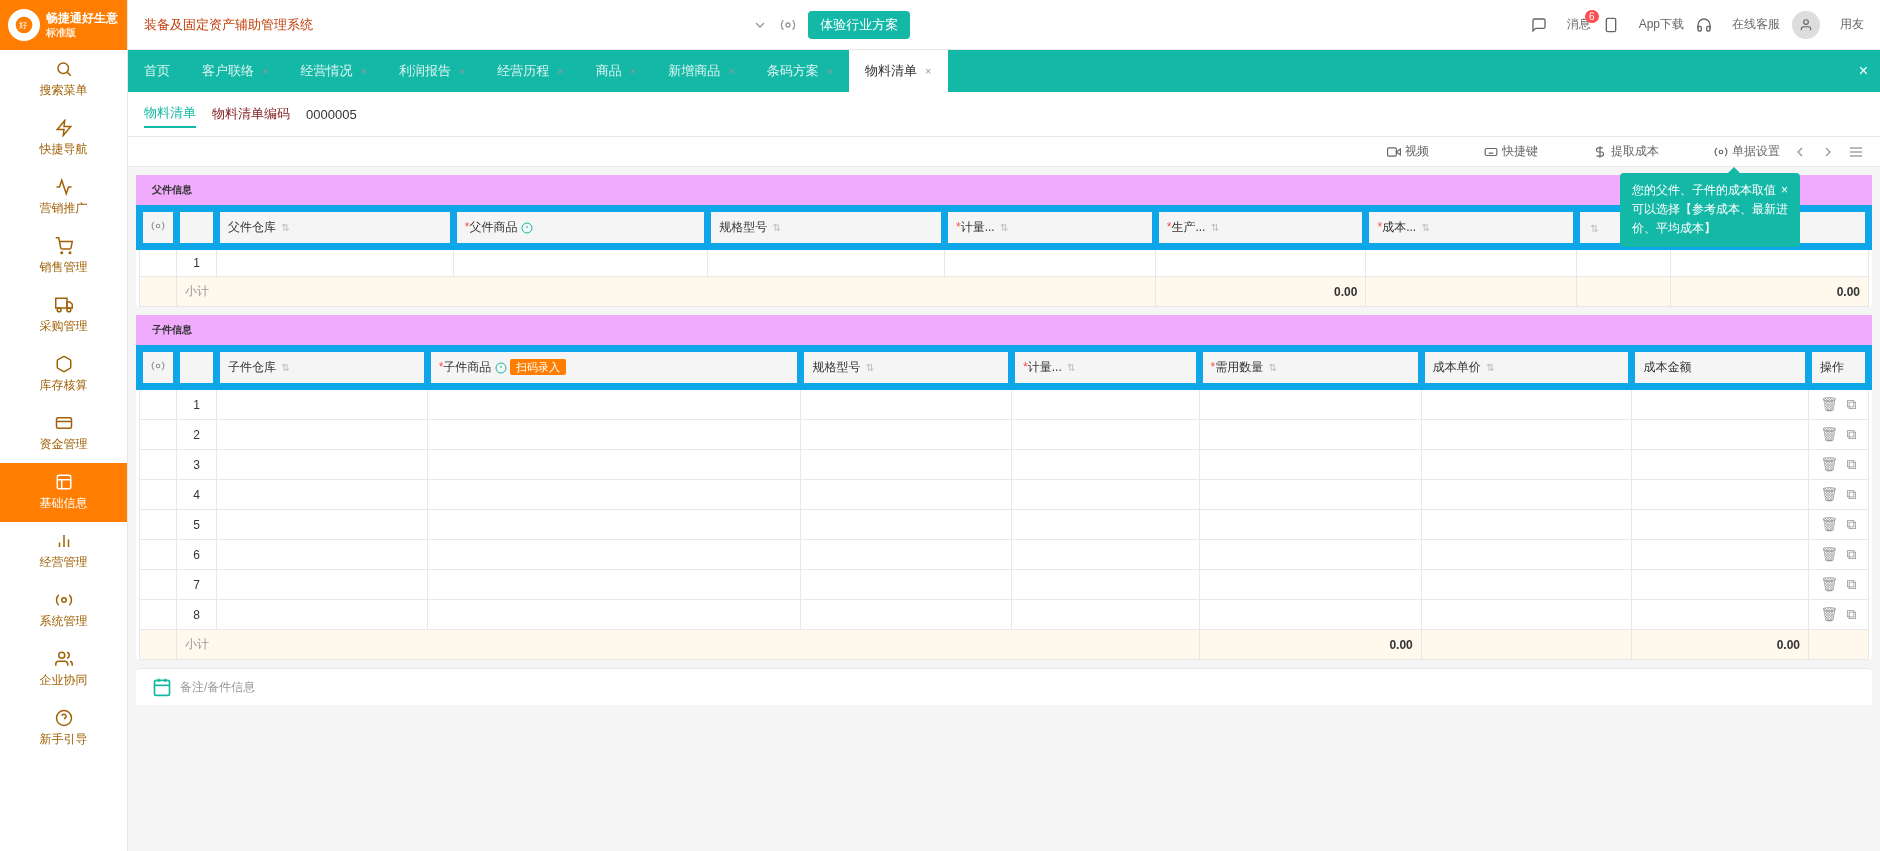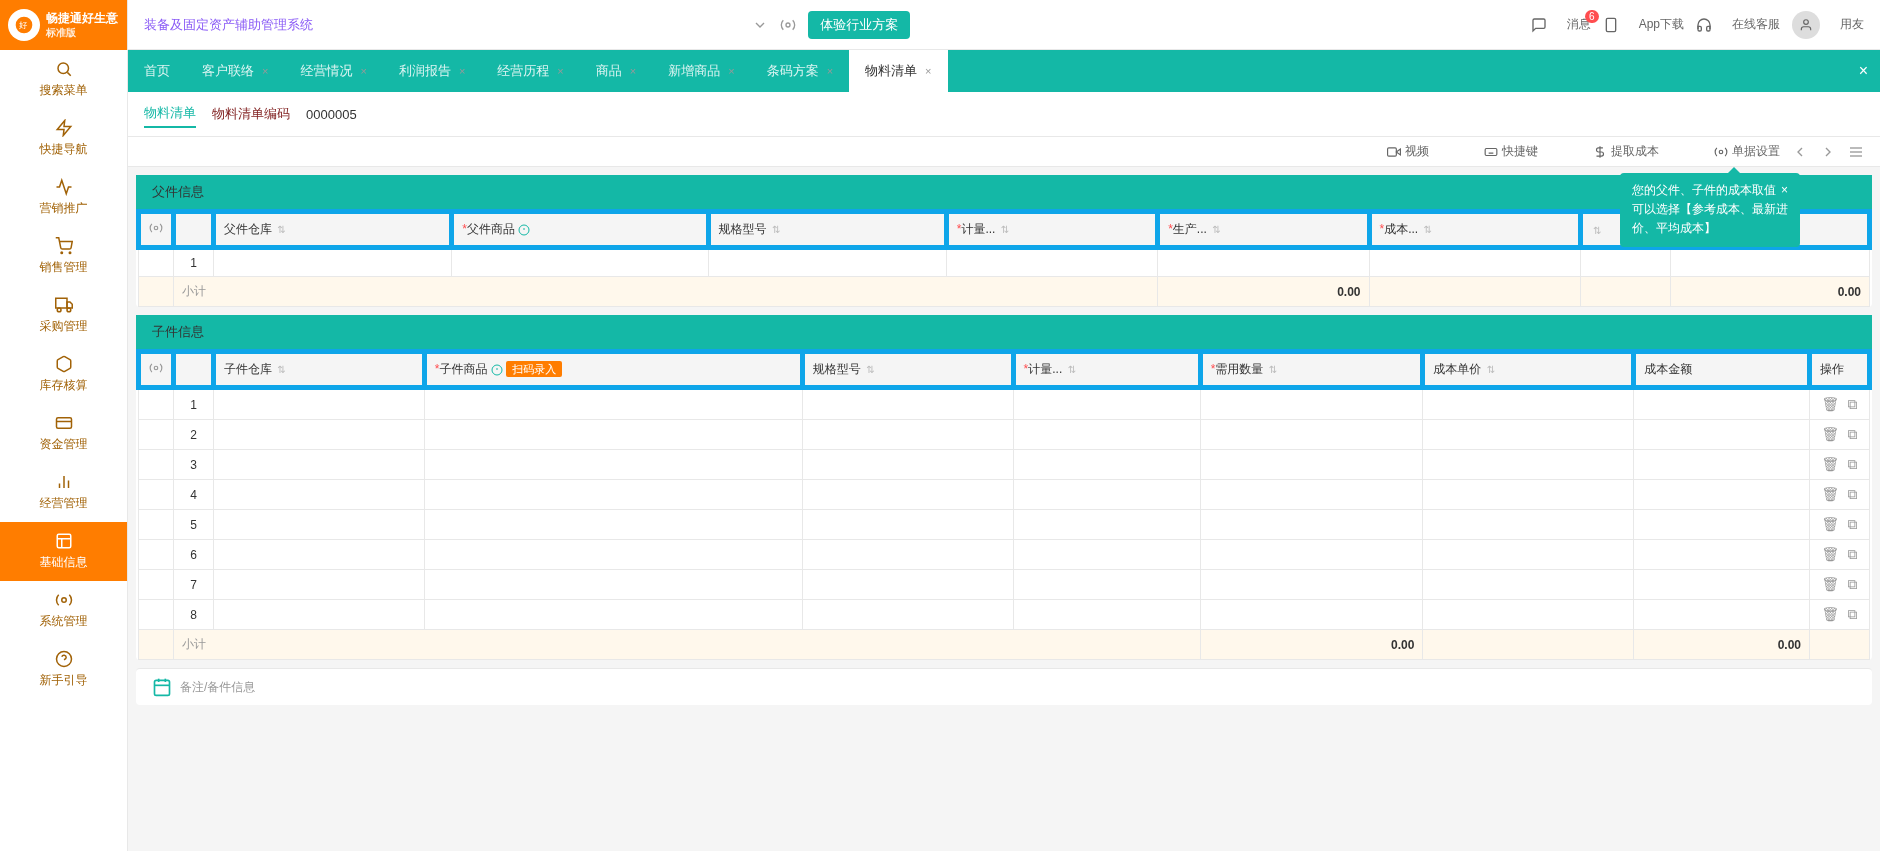--- a/index.html
+++ b/index.html
@@ -13,21 +13,21 @@
     .sidebar-logo-text { font-size: 12px; font-weight: bold; line-height: 1.3; }
     .sidebar-item { display: flex; flex-direction: column; align-items: center; padding: 10px 4px; cursor: pointer; color: #a16207; font-size: 12px; gap: 4px; }
     .sidebar-item.active { background: #ff7d00; color: #fff; }
     .sidebar-item svg { width: 18px; height: 18px; }
 
     
     .main { flex: 1; display: flex; flex-direction: column; overflow: hidden; }
 
     
     .topbar { background: #fff; height: 50px; display: flex; align-items: center; padding: 0 16px; border-bottom: 1px solid #e8e8e8; gap: 12px; }
-    .topbar-title { font-size: 13px; color: #8b5cf6; flex: 1; }
+    .topbar-title { font-size: 13px; color: #c2410c; flex: 1; }
     .topbar-btn { background: #14b8a6; color: #fff; padding: 5px 12px; border-radius: 4px; font-size: 13px; cursor: pointer; border: none; }
     .topbar-action-item { display: flex; align-items: center; gap: 20px; color: #666; font-size: 12px; cursor: pointer; position: relative; }
     .badge { background: #ff4d4f; color: #fff; border-radius: 10px; font-size: 10px; padding: 1px 4px; position: absolute; top: -6px; right: -8px; }
     .user-icon { width: 28px; height: 28px; background: #ddd; border-radius: 50%; display: flex; align-items: center; justify-content: center; }
 
     
     .nav-tabs { background: #14b8a6; display: flex; align-items: center; height: 42px; padding: 0 0; overflow-x: auto; }
     .nav-tab { padding: 0 16px; height: 43px; display: flex; align-items: center; color: rgba(255,255,255,0.85); font-size: 13px; cursor: pointer; white-space: nowrap; gap: 6px; }
     .nav-tab.active { background: #fff; color: #333; }
     .nav-tab .close-x { font-size: 11px; color: #999; margin-left: 2px; }
@@ -46,25 +46,25 @@
     .toolbar-btn { display: flex; align-items: center; gap: 4px; color: #666; font-size: 12px; cursor: pointer; padding-left: 43px; }
     .toolbar-btn svg { width: 14px; height: 14px; }
 
     
     .tooltip-box { position: absolute; right: 80px; top: 36px; background: #14b8a6; color: #fff; font-size: 12px; padding: 8px 12px; border-radius: 4px; z-index: 100; width: 180px; line-height: 1.6; }
     .tooltip-box::before { content: ''; position: absolute; top: -6px; right: 60px; border-left: 6px solid transparent; border-right: 6px solid transparent; border-bottom: 6px solid #14b8a6; }
     .tooltip-close { float: right; cursor: pointer; }
 
     
     .section { background: #fff; margin: 8px; border-radius: 4px; }
-    .section-title { padding: 8px 16px; font-size: 13px; font-weight: normal; color: #333; background: #14b8a6; }
+    .section-title { padding: 8px 16px; font-size: 10px; font-weight: bold; color: #333; background: #f0abfc; }
 
     
     .data-table { width: 100%; border-collapse: collapse; font-size: 12px; }
-    .data-table th { background: #f5f5f5; border: 5px solid #0ea5e9; padding: 7px 8px; text-align: left; color: #333; font-weight: normal; white-space: nowrap; }
+    .data-table th { background: #f5f5f5; border: 7px solid #0ea5e9; padding: 7px 8px; text-align: left; color: #333; font-weight: normal; white-space: nowrap; }
     .data-table td { border: 1px solid #e8e8e8; padding: 6px 8px; color: #333; }
     .data-table .subtotal td { background: #fff8ec; font-weight: normal; }
     .data-table .required { color: #ff4d4f; }
     .col-settings { width: 32px; text-align: center; }
     .col-num { width: 40px; text-align: center; color: #999; }
     .col-action { width: 60px; text-align: center; }
     .scan-btn { background: #ff7d00; color: #fff; font-size: 11px; padding: 2px 6px; border-radius: 2px; }
     .action-icons { display: flex; gap: 8px; justify-content: center; }
     .action-icon { color: #999; cursor: pointer; font-size: 14px; }
     .align-right { text-align: right; }
@@ -130,42 +130,51 @@
       </svg>
     <span>库存核算</span>
   </div>
   <div class="sidebar-item">
     <svg viewBox="0 0 24 24" fill="none" stroke="currentColor" stroke-width="2">
         <rect x="2" y="5" width="20" height="14" rx="2"></rect>
         <line x1="2" y1="10" x2="22" y2="10"></line>
       </svg>
     <span>资金管理</span>
   </div>
+  <div class="sidebar-item active">
+    <svg viewBox="0 0 24 24" fill="none" stroke="currentColor" stroke-width="2">
+        <rect x="3" y="3" width="18" height="18" rx="2"></rect>
+        <line x1="3" y1="9" x2="21" y2="9"></line>
+        <line x1="9" y1="21" x2="9" y2="9"></line>
+      </svg>
+    <span>基础信息</span>
+  </div>
   <div class="sidebar-item">
     <svg viewBox="0 0 24 24" fill="none" stroke="currentColor" stroke-width="2">
         <line x1="18" y1="20" x2="18" y2="10"></line>
         <line x1="12" y1="20" x2="12" y2="4"></line>
         <line x1="6" y1="20" x2="6" y2="14"></line>
       </svg>
     <span>经营管理</span>
   </div>
-  <div class="sidebar-item active">
-    <svg viewBox="0 0 24 24" fill="none" stroke="currentColor" stroke-width="2">
-        <rect x="3" y="3" width="18" height="18" rx="2"></rect>
-        <line x1="3" y1="9" x2="21" y2="9"></line>
-        <line x1="9" y1="21" x2="9" y2="9"></line>
-      </svg>
-    <span>基础信息</span>
-  </div>
   <div class="sidebar-item">
     <svg viewBox="0 0 24 24" fill="none" stroke="currentColor" stroke-width="2">
         <circle cx="12" cy="12" r="3"></circle>
         <path d="M19.07 4.93a10 10 0 0 1 0 14.14M4.93 4.93a10 10 0 0 0 0 14.14"></path>
       </svg>
     <span>系统管理</span>
+  </div>
+  <div class="sidebar-item">
+    <svg viewBox="0 0 24 24" fill="none" stroke="currentColor" stroke-width="2">
+        <path d="M17 21v-2a4 4 0 0 0-4-4H5a4 4 0 0 0-4 4v2"></path>
+        <circle cx="9" cy="7" r="4"></circle>
+        <path d="M23 21v-2a4 4 0 0 0-3-3.87"></path>
+        <path d="M16 3.13a4 4 0 0 1 0 7.75"></path>
+      </svg>
+    <span>企业协同</span>
   </div>
   <div class="sidebar-item">
     <svg viewBox="0 0 24 24" fill="none" stroke="currentColor" stroke-width="2">
         <circle cx="12" cy="12" r="10"></circle>
         <path d="M9.09 9a3 3 0 0 1 5.83 1c0 2-3 3-3 3"></path>
         <line x1="12" y1="17" x2="12.01" y2="17"></line>
       </svg>
     <span>新手引导</span>
   </div>
 </div>

